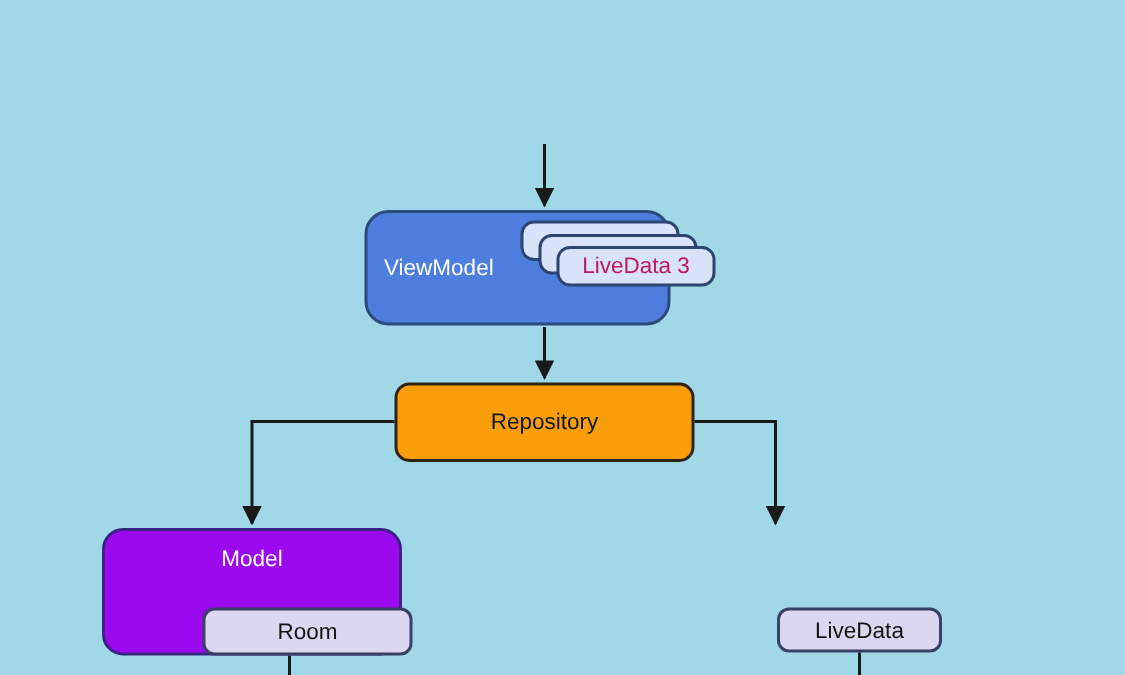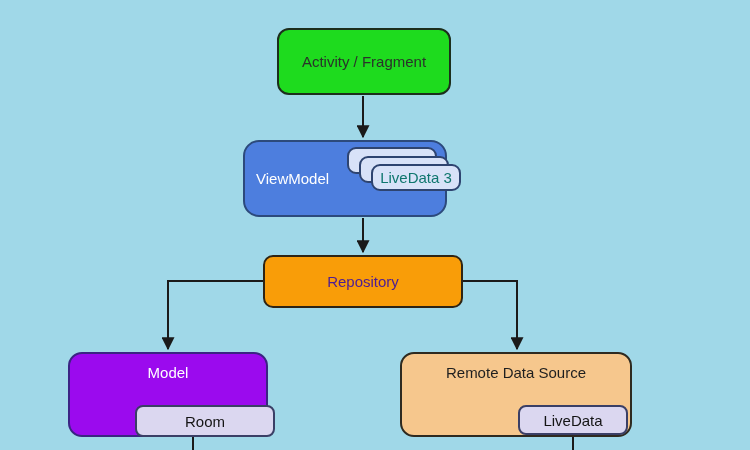--- a/index.html
+++ b/index.html
@@ -38,37 +38,37 @@
     left: 243px; top: 140px; width: 204px; height: 77px;
     background: #4D7EDE;
     border: 2px solid #2c4a7c;
     border-radius: 16px;
     color: #ffffff;
     justify-content: flex-start;
     padding-left: 11px;
   }
   .card {
     position: absolute;
-    width: 90px; height: 27px;
+    width: 106px; height: 27px;
     background: #D8E2F8;
     border: 2px solid #2e4470;
     border-radius: 9px;
     box-sizing: border-box;
     display: flex; align-items: center; justify-content: center;
-    font-size: 15px; color: #0f766e;
+    font-size: 15px; color: #be185d;
   }
   .card-1 { left: 347px; top: 147px; }
   .card-2 { left: 359px; top: 156px; }
   .card-3 { left: 371px; top: 164px; }
   .node-repository {
     left: 263px; top: 255px; width: 200px; height: 53px;
     background: #F99D08;
     border: 2px solid #2e2414;
     border-radius: 10px;
-    color: #4c1d95;
+    color: #0f172a;
   }
   .node-model {
     left: 68px; top: 352px; width: 200px; height: 85px;
     background: #9B0AEE;
     border: 2px solid #3b2483;
     border-radius: 14px;
     color: #ffffff;
     align-items: flex-start;
     padding-top: 10px;
   }
@@ -106,45 +106,39 @@
       </marker>
     </defs>
     <path d="M363,96 L363,137" fill="none" stroke="#1a1a1a" stroke-width="2" marker-end="url(#arrow)"></path>
     <path d="M363,218 L363,252" fill="none" stroke="#1a1a1a" stroke-width="2" marker-end="url(#arrow)"></path>
     <path d="M263,281 L168,281 L168,349" fill="none" stroke="#1a1a1a" stroke-width="2" marker-end="url(#arrow)"></path>
     <path d="M463,281 L517,281 L517,349" fill="none" stroke="#1a1a1a" stroke-width="2" marker-end="url(#arrow)"></path>
     <path d="M193,437 L193,450" fill="none" stroke="#1a1a1a" stroke-width="2"></path>
     <path d="M573,435 L573,450" fill="none" stroke="#1a1a1a" stroke-width="2"></path>
   </svg>
 
-  <div class="node node-activity">
-    <span class="label">Activity / Fragment</span>
-  </div>
 
   <div class="node node-viewmodel">
     <span class="label">ViewModel</span>
   </div>
 
   <div class="card card-1"></div>
   <div class="card card-2"></div>
   <div class="card card-3">
     <span class="label">LiveData 3</span>
   </div>
 
   <div class="node node-repository">
     <span class="label">Repository</span>
   </div>
 
   <div class="node node-model">
     <span class="label">Model</span>
   </div>
 
-  <div class="node node-remote">
-    <span class="label">Remote Data Source</span>
-  </div>
 
   <div class="subnode sub-room">
     <span class="label">Room</span>
   </div>
 
   <div class="subnode sub-retrofit">
     <span class="label">LiveData</span>
   </div>
 
 </div>

